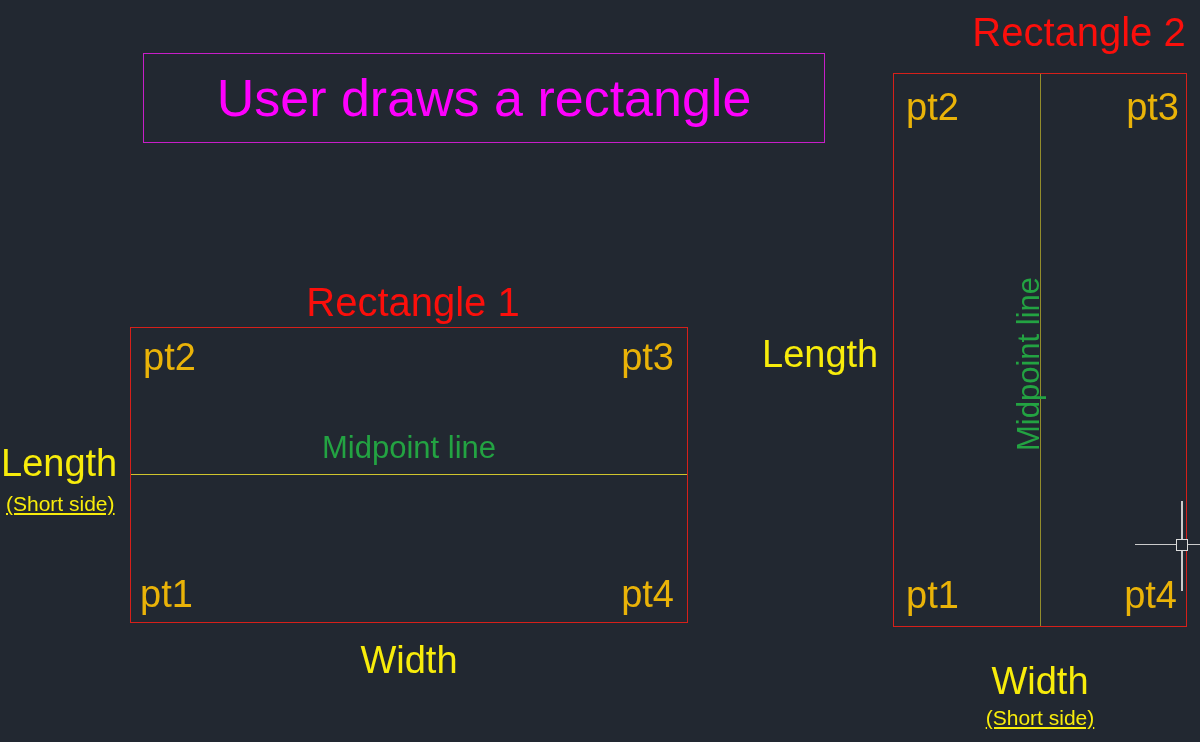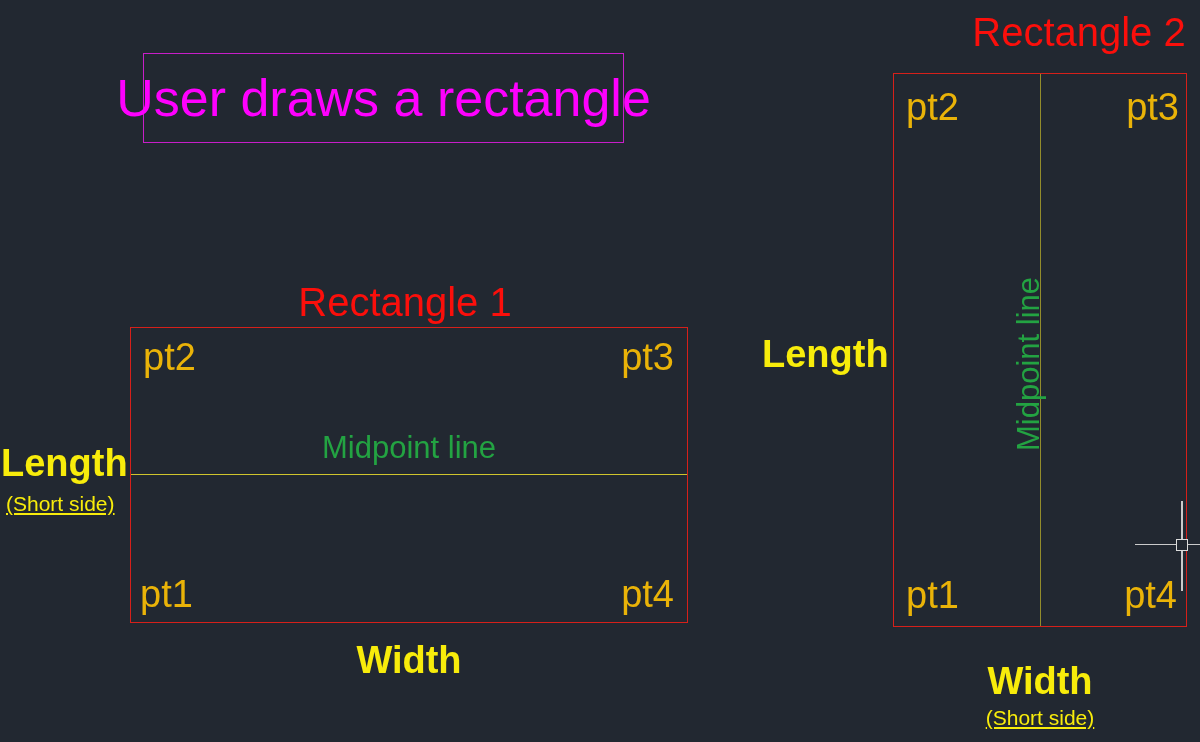--- a/index.html
+++ b/index.html
@@ -9,46 +9,46 @@
     font-family:"Liberation Sans", sans-serif;
     position:relative;
     overflow:hidden;
   }
   .canvas{
     position:absolute;left:0;top:0;width:1200px;height:742px;
     background:#222831;overflow:hidden;
   }
   
   .annotation-box{
-    position:absolute;left:143px;top:53px;width:481px;height:90px;
+    position:absolute;left:143px;top:53px;width:682px;height:90px;
     border:1px solid #c81ec8;box-sizing:border-box;
     display:flex;align-items:center;justify-content:center;
   }
   .annotation-text{
     color:#fe00fe;font-size:52px;line-height:1;white-space:nowrap;
   }
   
   .title-red{
     position:absolute;color:#fb0f0b;font-size:40px;line-height:1;
     text-align:center;white-space:nowrap;
   }
   .pt-label{
     position:absolute;color:#eab308;font-size:38px;line-height:1;white-space:nowrap;
   }
   .side-label{
-    position:absolute;color:#f8ec0b;font-size:38px;line-height:1;white-space:nowrap;font-weight:bold;
+    position:absolute;color:#f8ec0b;font-size:38px;line-height:1;white-space:nowrap;
   }
   .sub-label{
     position:absolute;color:#f8ec0b;font-size:21px;line-height:1;white-space:nowrap;text-decoration:underline;
   }
   .green-label{
     color:#23a342;font-size:31px;line-height:1;white-space:nowrap;
   }
   
-  .rect1-title{left:126px;width:558px;top:282px;}
+  .rect1-title{left:134px;width:558px;top:282px;}
   .rect1{
     position:absolute;left:130px;top:327px;width:558px;height:296px;
     border:1.5px solid #d6201a;box-sizing:border-box;
   }
   .rect1 .pt2{left:12px;top:10px;}
   .rect1 .pt3{right:13px;top:10px;}
   .rect1 .pt1{left:9px;bottom:9px;}
   .rect1 .pt4{right:13px;bottom:9px;}
   .rect1 .mid-label{
     position:absolute;left:0;width:100%;top:104px;text-align:center;

